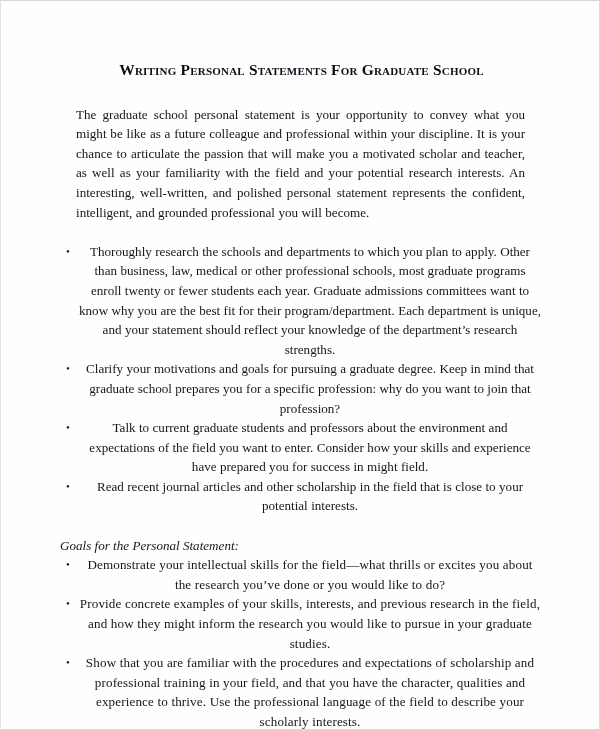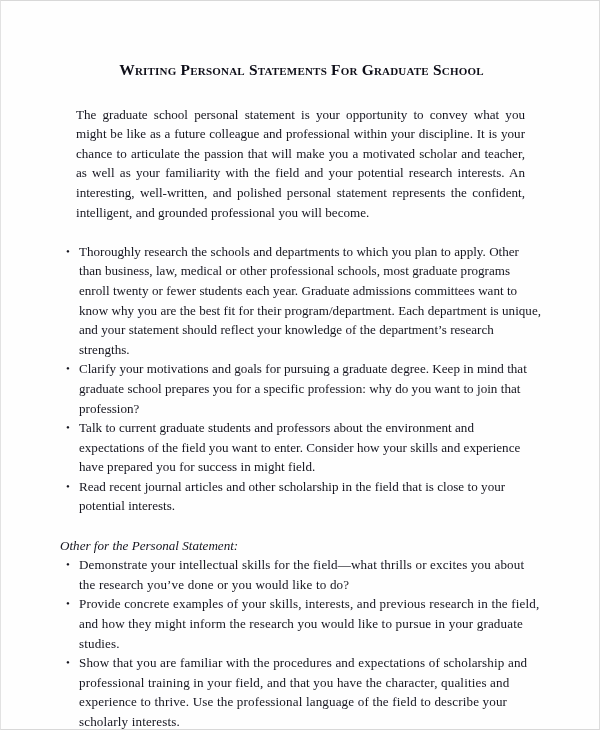--- a/index.html
+++ b/index.html
@@ -90,20 +90,21 @@
     top: 0;
     width: 10px;
     font-size: 11px;
     line-height: 19.6px;
     color: #15151f;
   }
 
   .bullet-text {
     display: block;
     word-spacing: 0.1px;
+    text-align: center;
   }
 
   
   .section.goals ul.bullets > li {
     letter-spacing: 0.01em;
   }
 </style>
 </head>
 <body>
 
@@ -129,21 +130,21 @@
           <span class="bullet-text">Talk to current graduate students and professors about the environment and expectations of the field you want to enter.  Consider how your skills and experience have prepared you for success in might field.</span>
         </li>
         <li>
           <span class="bullet-glyph">•</span>
           <span class="bullet-text">Read recent journal articles and other scholarship in the field that is close to your potential interests.</span>
         </li>
       </ul>
     </div>
 
     <div class="section goals">
-      <div class="section-heading">Other for the Personal Statement:</div>
+      <div class="section-heading">Goals for the Personal Statement:</div>
       <ul class="bullets">
         <li>
           <span class="bullet-glyph">•</span>
           <span class="bullet-text">Demonstrate your intellectual skills for the field—what thrills or excites you about the research you’ve done or you would like to do?</span>
         </li>
         <li>
           <span class="bullet-glyph">•</span>
           <span class="bullet-text">Provide concrete examples of your skills, interests, and previous research in the field, and how they might inform the research you would like to pursue in your graduate studies.</span>
         </li>
         <li>

